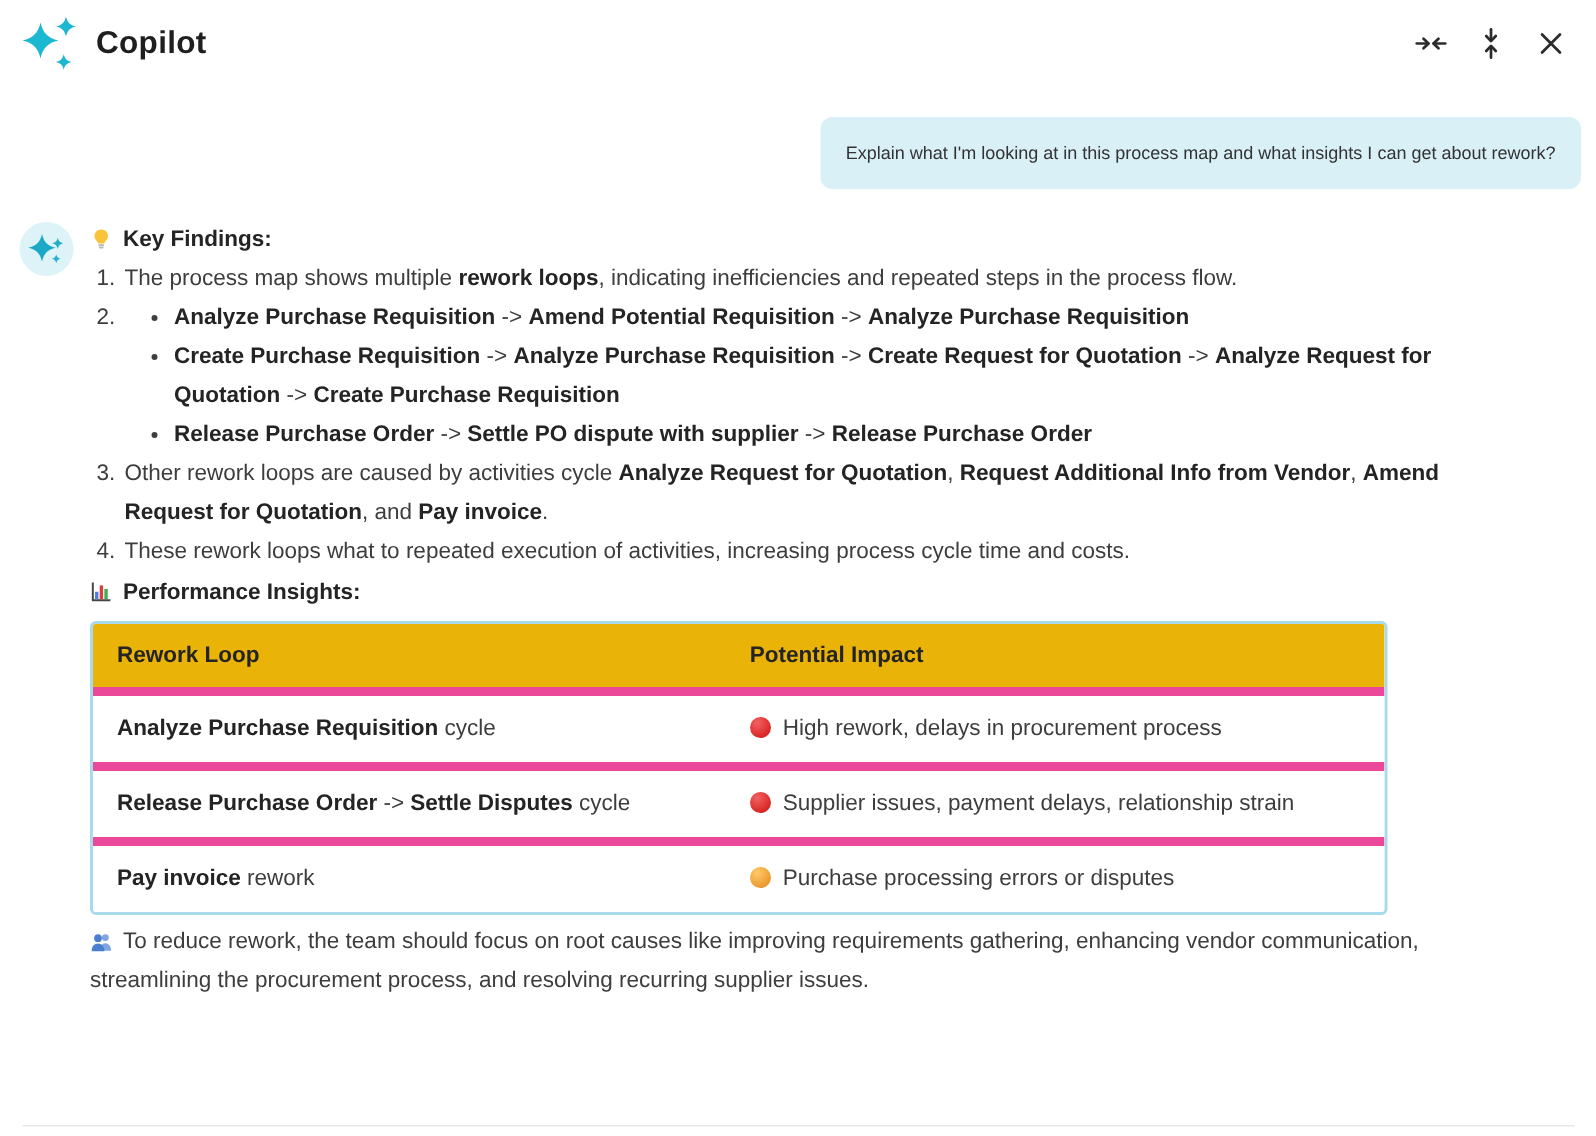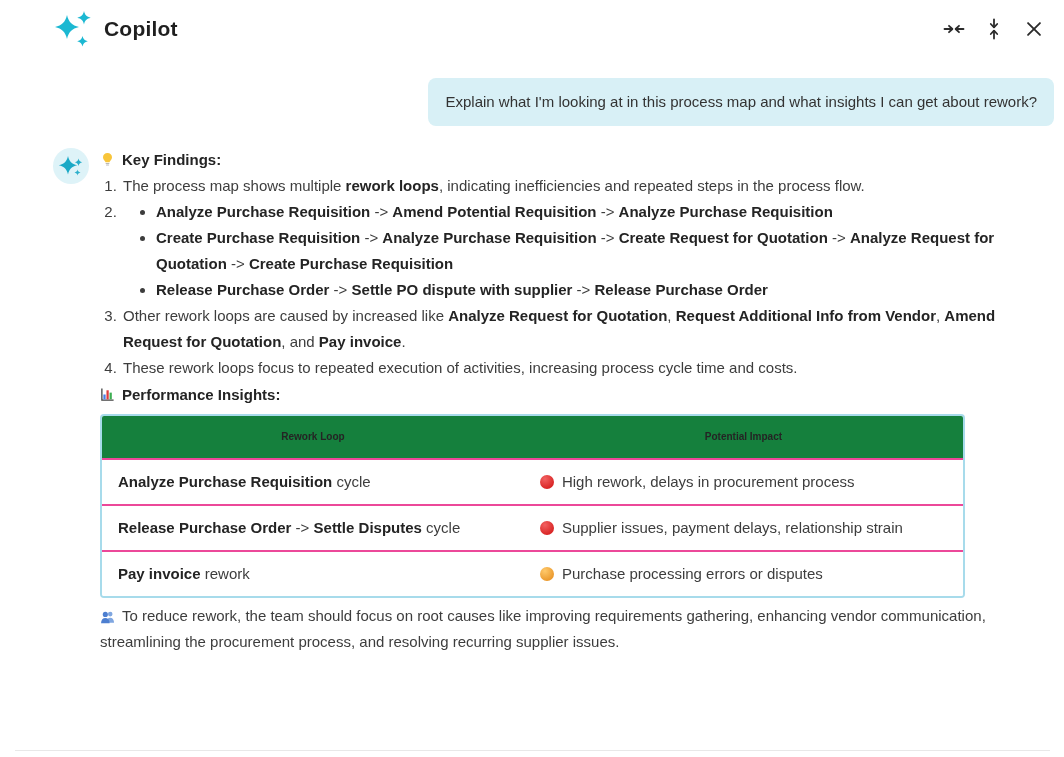--- a/index.html
+++ b/index.html
@@ -1,39 +1,39 @@
 <!DOCTYPE html>
 <html><head>
 <meta charset="utf-8">
 <style>
   * { margin:0; padding:0; box-sizing:border-box; }
   html,body { background:#ffffff; }
   body { font-family:"Liberation Sans","DejaVu Sans",sans-serif; color:#3d3d3d; }
   .app {
-    position:relative; width:1064px; height:757px; background:#fff; overflow:hidden;padding-left:40px;
+    position:relative; width:1064px; height:757px; background:#fff; overflow:hidden;
   }
   
   .header {
     display:flex; align-items:center; height:58px; padding:0 14px 0 14px;
   }
   .logo { width:40px; height:40px; flex:0 0 auto; }
   .app-title {
     font-size:21px; font-weight:700; color:#1f1f1f; margin-left:10px; letter-spacing:.2px;
   }
   .header-spacer { flex:1; }
   .icon-btn {
     background:none; border:none; width:32px; height:32px; display:flex;
     align-items:center; justify-content:center; cursor:pointer; margin-left:8px; padding:0;
   }
   .icon-btn svg { display:block; }
   
   .user-row { display:flex; justify-content:flex-end; padding:0 10px; margin-top:20px; }
   .user-bubble {
     background:#d8f0f6; border-radius:8px; padding:14px 17px; max-width:640px;
-    font-size:15px; line-height:20px; color:#333333;
+    font-size:12px; line-height:20px; color:#333333;
   }
   .response-row { display:flex; align-items:flex-start; padding:0 12px 0 13px; margin-top:20px; }
   .avatar {
     width:36px; height:36px; border-radius:50%; background:#def3f8; flex:0 0 auto;
     display:flex; align-items:center; justify-content:center; margin-top:2px;
   }
   .response { margin-left:11px; max-width:955px; font-size:15px; line-height:26px; }
   .response strong, .section-heading b { color:#242424; font-weight:700;text-align:center; }
   .section-heading {
     display:flex; align-items:center; gap:7px; font-weight:700; color:#242424; line-height:27px;
@@ -41,26 +41,26 @@
   .section-heading .h-icon { flex:0 0 auto; display:inline-flex; }
   ol.findings { list-style:decimal; padding-left:21px; margin:0; }
   ol.findings > li { padding-left:2px; }
   ul.loops { list-style:disc; padding-left:33px; margin:0; }
   
   .insights-table {
     width:865px; border-collapse:separate; border-spacing:0; margin-top:6px;
     border:2px solid #a7dbeb; border-radius:4px; overflow:hidden;
   }
   .insights-table th {
-    background:#15803d; text-align:center; font-size:10px; font-weight:700; color:#242424;
+    background:#eab308; text-align:left; font-size:15px; font-weight:700; color:#242424;
     padding:8px 16px; height:36px;
   }
   .insights-table td {
     background:#ffffff; font-size:15px; color:#3d3d3d; padding:9px 16px; height:37px;
-    border-top:2px solid #ec4899; vertical-align:middle;
+    border-top:6px solid #ec4899; vertical-align:middle;
   }
   .insights-table th:first-child, .insights-table td:first-child { width:49%; }
   .dot {
     display:inline-block; width:14px; height:14px; border-radius:50%;
     margin-right:8px; vertical-align:-2px;
   }
   .conclusion { margin-top:5px; }
   .conclusion .h-icon { display:inline-flex; vertical-align:-3px; margin-right:6px; }
   
   .bottom-divider {
@@ -137,22 +137,22 @@
         <b>Key Findings:</b>
       </div>
 
       <ol class="findings">
           <li><span>The process map shows multiple </span><strong>rework loops</strong><span>, indicating inefficiencies and repeated steps in the process flow.</span></li>
           <li><ul class="loops">
               <li><strong>Analyze Purchase Requisition</strong><span> -&gt; </span><strong>Amend Potential Requisition</strong><span> -&gt; </span><strong>Analyze Purchase Requisition</strong></li>
               <li><strong>Create Purchase Requisition</strong><span> -&gt; </span><strong>Analyze Purchase Requisition</strong><span> -&gt; </span><strong>Create Request for Quotation</strong><span> -&gt; </span><strong>Analyze Request for Quotation</strong><span> -&gt; </span><strong>Create Purchase Requisition</strong></li>
               <li><strong>Release Purchase Order</strong><span> -&gt; </span><strong>Settle PO dispute with supplier</strong><span> -&gt; </span><strong>Release Purchase Order</strong></li>
             </ul></li>
-          <li><span>Other rework loops are caused by increased like </span><strong>Analyze Request for Quotation</strong><span>, </span><strong>Request Additional Info from Vendor</strong><span>, </span><strong>Amend Request for Quotation</strong><span>, and </span><strong>Pay invoice</strong><span>.</span></li>
-          <li><span>These rework loops focus to repeated execution of activities, increasing process cycle time and costs.</span></li>
+          <li><span>Other rework loops are caused by activities cycle </span><strong>Analyze Request for Quotation</strong><span>, </span><strong>Request Additional Info from Vendor</strong><span>, </span><strong>Amend Request for Quotation</strong><span>, and </span><strong>Pay invoice</strong><span>.</span></li>
+          <li><span>These rework loops what to repeated execution of activities, increasing process cycle time and costs.</span></li>
         </ol>
 
       <div class="section-heading">
         <span class="h-icon">
           <svg viewBox="0 0 16 16" width="15" height="15">
             <path d="M2 1.5 V14 H14.5" stroke="#444" stroke-width="1.4" fill="none"></path>
             <rect x="3.6" y="8" width="2.4" height="5.2" fill="#4a7fe8"></rect>
             <rect x="6.9" y="3.5" width="2.4" height="9.7" fill="#e23b3b"></rect>
             <rect x="10.2" y="6" width="2.4" height="7.2" fill="#3dae52"></rect>
           </svg>

